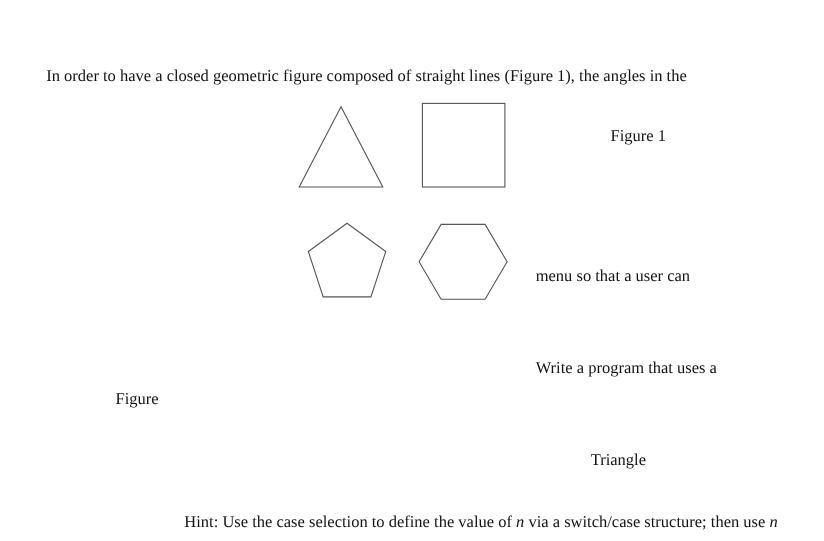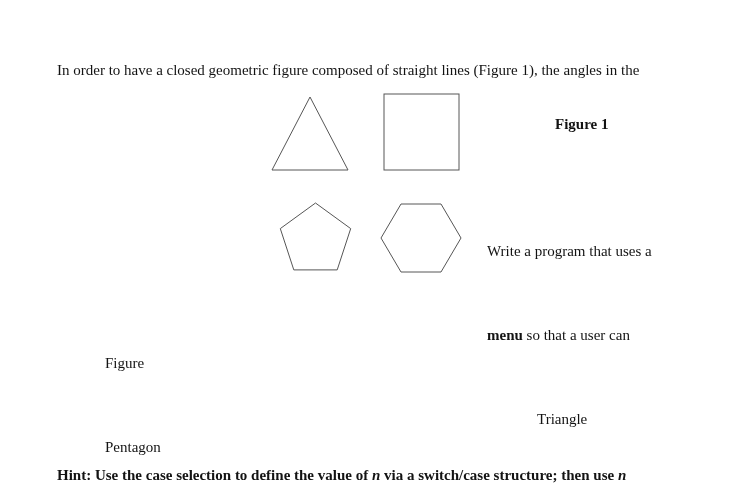--- a/index.html
+++ b/index.html
@@ -11,48 +11,47 @@
     overflow: hidden;
     font-family: "Liberation Serif", serif;
     color: #131313;
   }
   .abs { position: absolute; }
   .doc-text {
     font-size: 15px;
     line-height: 28px;
     white-space: pre-wrap;
   }
-  .bold { font-weight: bold; }
+  .bold { font-weight: normal; text-align: right; }
   .italic { font-style: italic; }
   svg { display: block; }
 </style>
 </head>
 <body>
 
-<div class="doc-text abs" style="left:57px; top:0px; width:650px;">
+<div class="doc-text abs" style="left:42px; top:0px; width:650px;">
   <div><span>In order to have a closed geometric figure composed of straight lines (Figure 1), the angles in the</span></div>
 </div>
 
 <svg class="abs" style="left:265px; top:88px;" width="205" height="195" viewBox="0 0 205 195">
   <polygon points="45,9 7,82 83,82" fill="none" stroke="#565656" stroke-width="1"></polygon>
   <rect x="119" y="6" width="75" height="76" fill="none" stroke="#565656" stroke-width="1"></rect>
   <polygon points="50.5,115 85.7,140.6 72.2,181.9 28.8,181.9 15.3,140.6" fill="none" stroke="#565656" stroke-width="1"></polygon>
   <polygon points="116,150 136,116 176,116 196,150 176,184 136,184" fill="none" stroke="#565656" stroke-width="1"></polygon>
 </svg>
 
 <div class="doc-text bold abs" style="left:555px; top:110px;">Figure 1</div>
 
 <div class="doc-text abs" style="left:487px; top:181px; width:200px;">
+  <div><span class="bold">menu</span><span> so that a user can</span></div>
   <div>Write a program that uses a</div>
-  <div><span class="bold">menu</span><span> so that a user can</span></div>
   <div style="padding-left:50px;">Triangle</div>
 </div>
 
 <div class="doc-text abs" style="left:105px; top:293px;">
   <div>Figure</div>
-  <div>Pentagon</div>
   
 </div>
 
 <div class="doc-text bold abs" style="left:57px; top:405px; width:650px;">
   <div><span>Hint: Use the case selection to define the value of </span><span class="italic">n</span><span> via a switch/case structure; then use </span><span class="italic">n</span></div>
   
 </div>
 
 </body></html>

